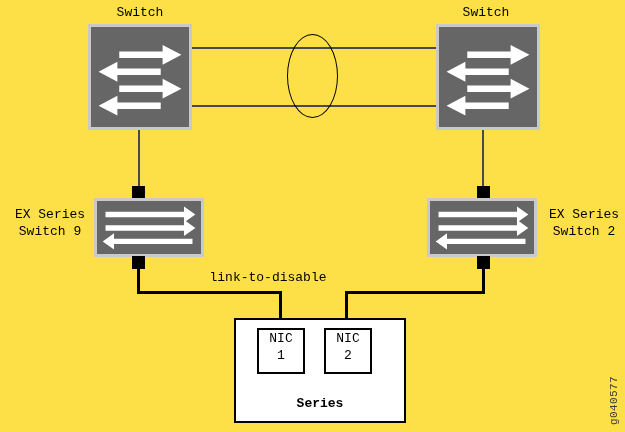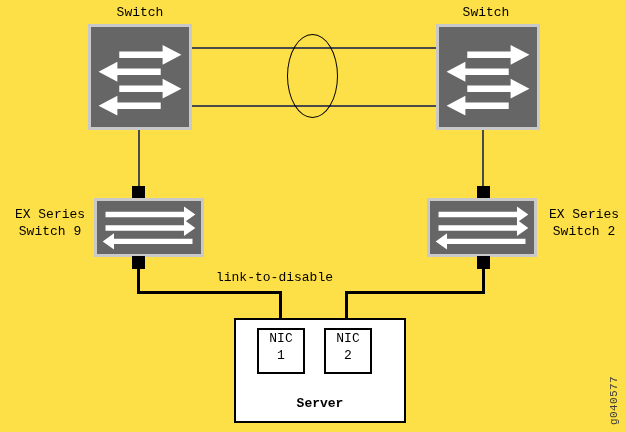--- a/index.html
+++ b/index.html
@@ -183,35 +183,35 @@
       <polygon fill="#ffffff" points="101,42 18,42 18,36 6,45 18,54 18,48 101,48"></polygon>
     </svg>
   </div>
 
   <div class="connector" style="left:477px; top:256px; width:13px; height:13px;"></div>
 
   <div class="wire-v" style="left:137px; top:266px; height:28px;"></div>
   <div class="wire-h" style="left:137px; top:291px; width:145px;"></div>
   <div class="wire-v" style="left:279px; top:291px; height:37px;"></div>
 
-  <div class="lbl" style="left:163px; top:270px; width:130px; text-align:right;padding-left:40px;">link-to-disable</div>
+  <div class="lbl" style="left:163px; top:270px; width:130px; text-align:center;padding-left:40px;">link-to-disable</div>
 
   <div class="wire-v" style="left:482px; top:266px; height:28px;"></div>
   <div class="wire-h" style="left:345px; top:291px; width:140px;"></div>
   <div class="wire-v" style="left:345px; top:291px; height:37px;"></div>
 
   <div class="server-box" style="left:234px; top:318px; width:172px; height:105px;"></div>
 
   <div class="nic-box" style="left:257px; top:328px; width:48px; height:46px;">
     <div>NIC</div>
     <div>1</div>
   </div>
 
   <div class="nic-box" style="left:324px; top:328px; width:48px; height:46px;">
     <div>NIC</div>
     <div>2</div>
   </div>
 
-  <div class="lbl bold" style="left:234px; top:396px; width:172px;">Server</div>
+  <div class="lbl bold" style="left:234px; top:396px; width:172px;">Series</div>
 
   <div class="watermark" style="left:608px; top:425px;">g040577</div>
 
 </div>
 
 </body></html>

